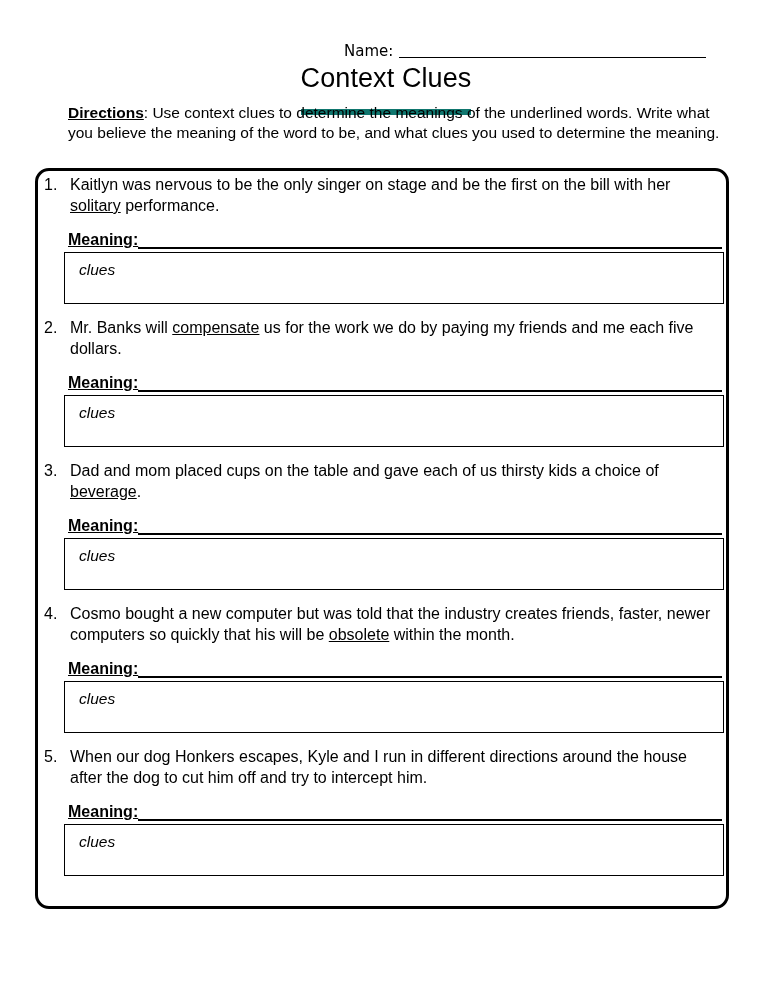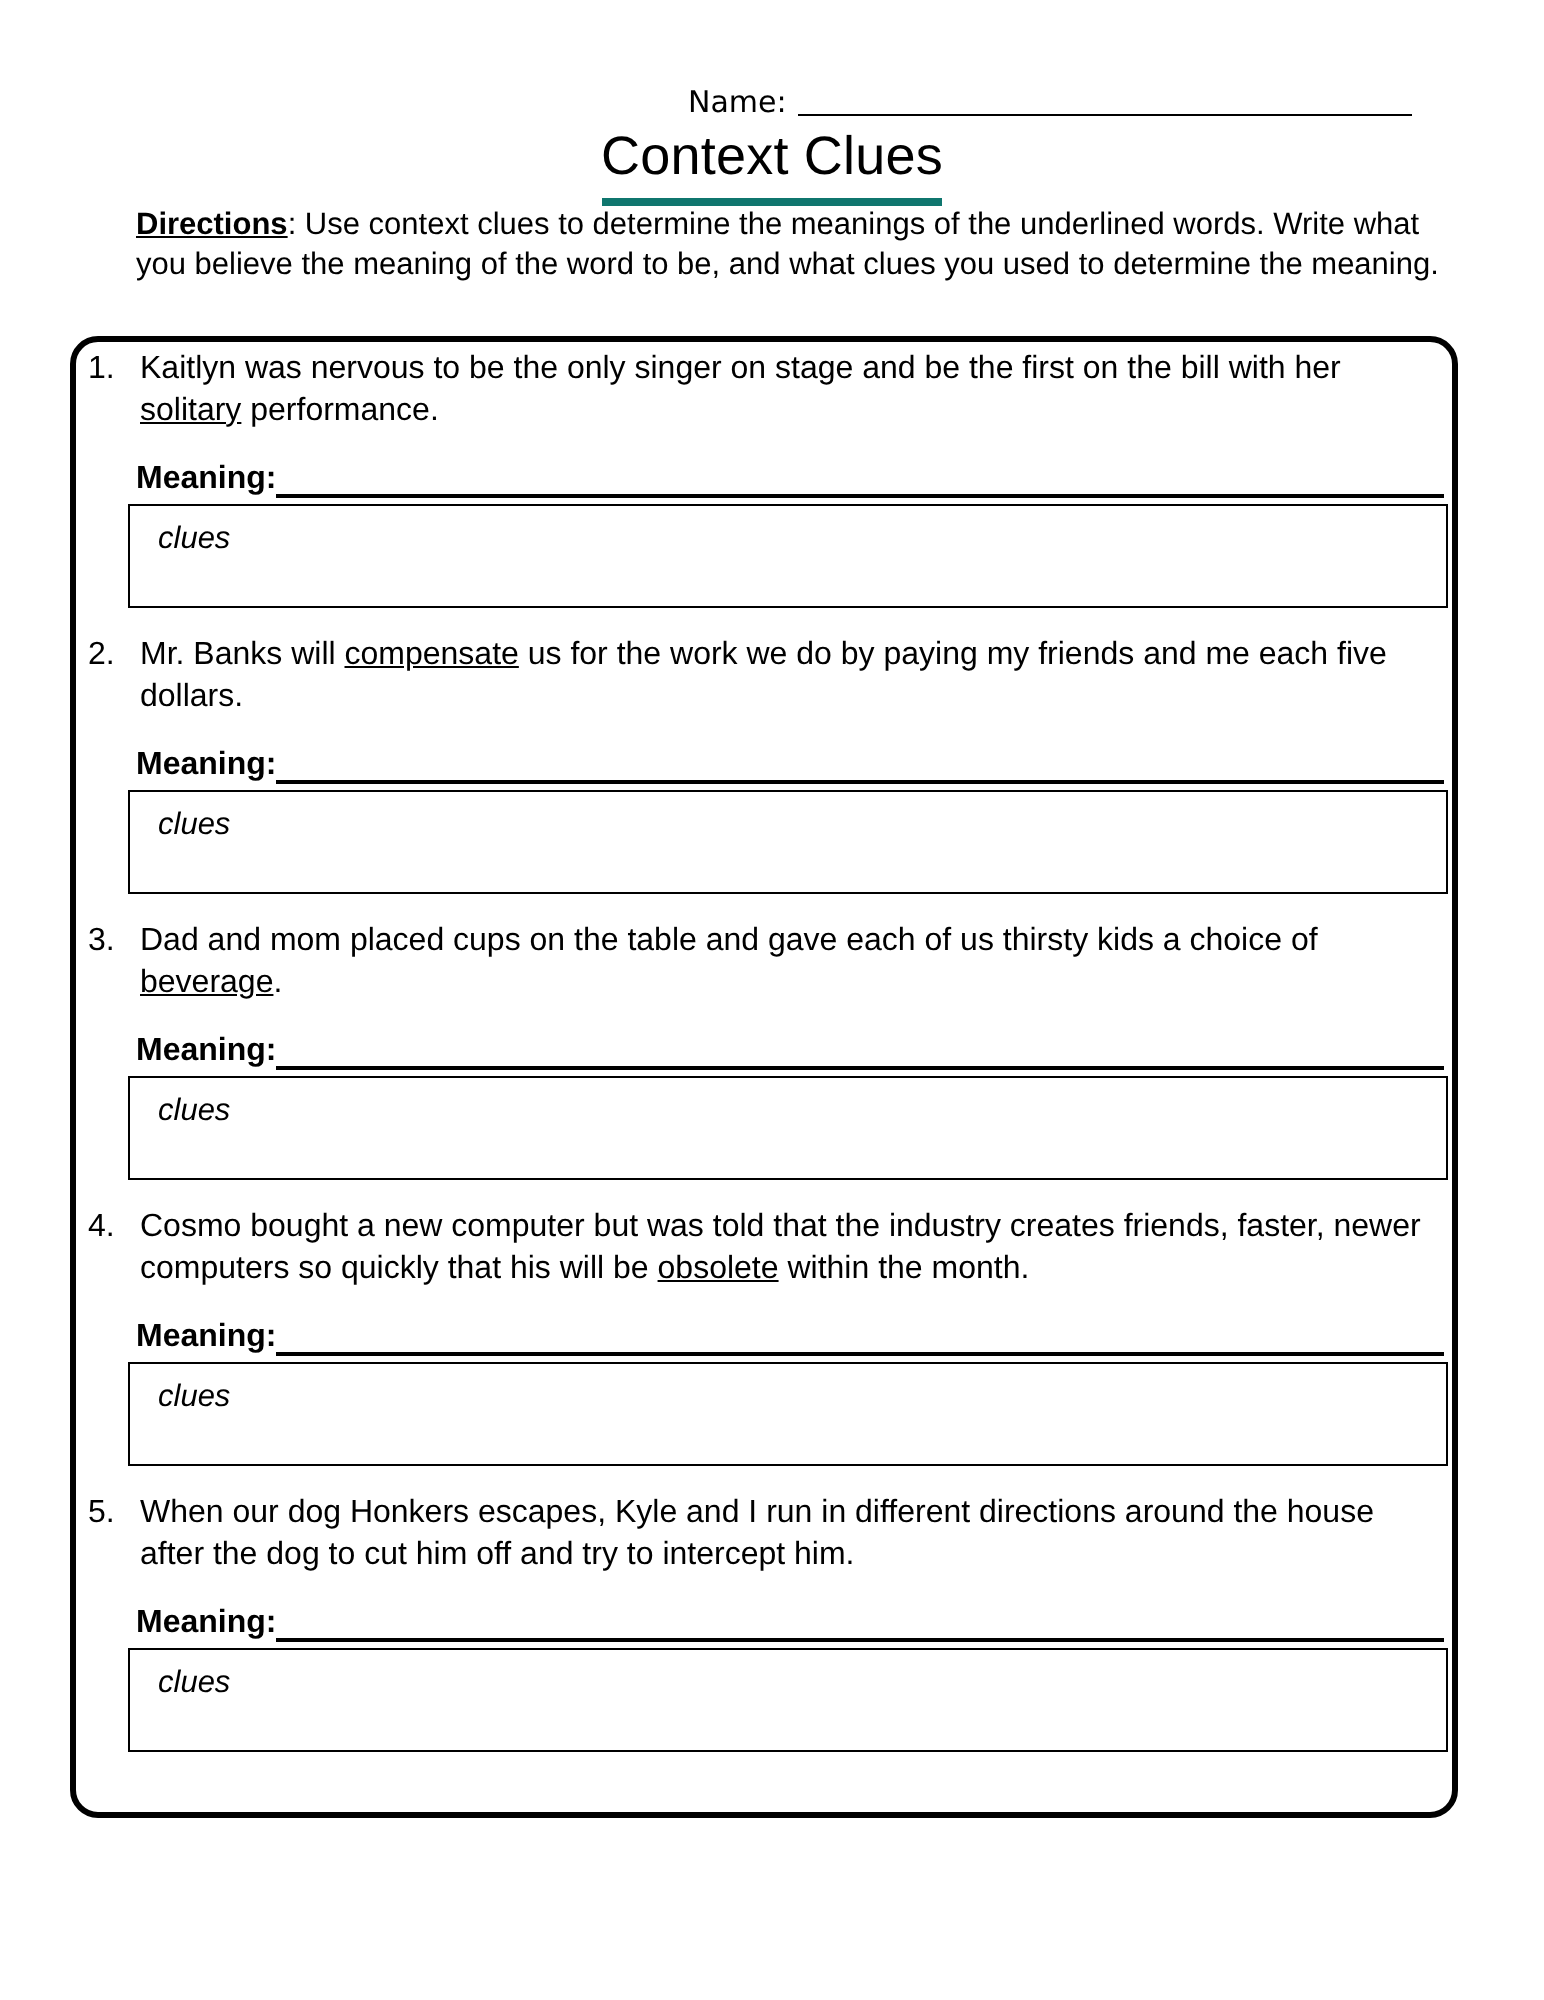--- a/index.html
+++ b/index.html
@@ -48,22 +48,22 @@
     position: absolute;
     left: 0;
     top: 62px;
     width: 772px;
     text-align: center;
     font-size: 27px;
     line-height: 32px;
     letter-spacing: 0.1px;
   }
   .title span {
-    border-bottom: 4px solid #0f766e;
-    padding-bottom: 6px;
+    border-bottom: 6px solid #0f766e;
+    padding-bottom: 16px;
   }
 
   
   .directions {
     position: absolute;
     left: 68px;
     top: 103px;
     width: 652px;
     font-size: 15.5px;
     line-height: 19.6px;
@@ -120,20 +120,21 @@
     display: flex;
     align-items: flex-end;
     margin-top: 14px;
     margin-left: 24px;
     width: 654px;
   }
   .meaning-label {
     font-size: 16px;
     line-height: 19px;
     font-weight: bold;
+    text-decoration: underline;
     white-space: nowrap;
   }
   .meaning-rule {
     flex: 1 1 auto;
     height: 14px;
     border-bottom: 2.4px solid #000;
   }
 
   .clues-box {
     margin-top: 3px;

